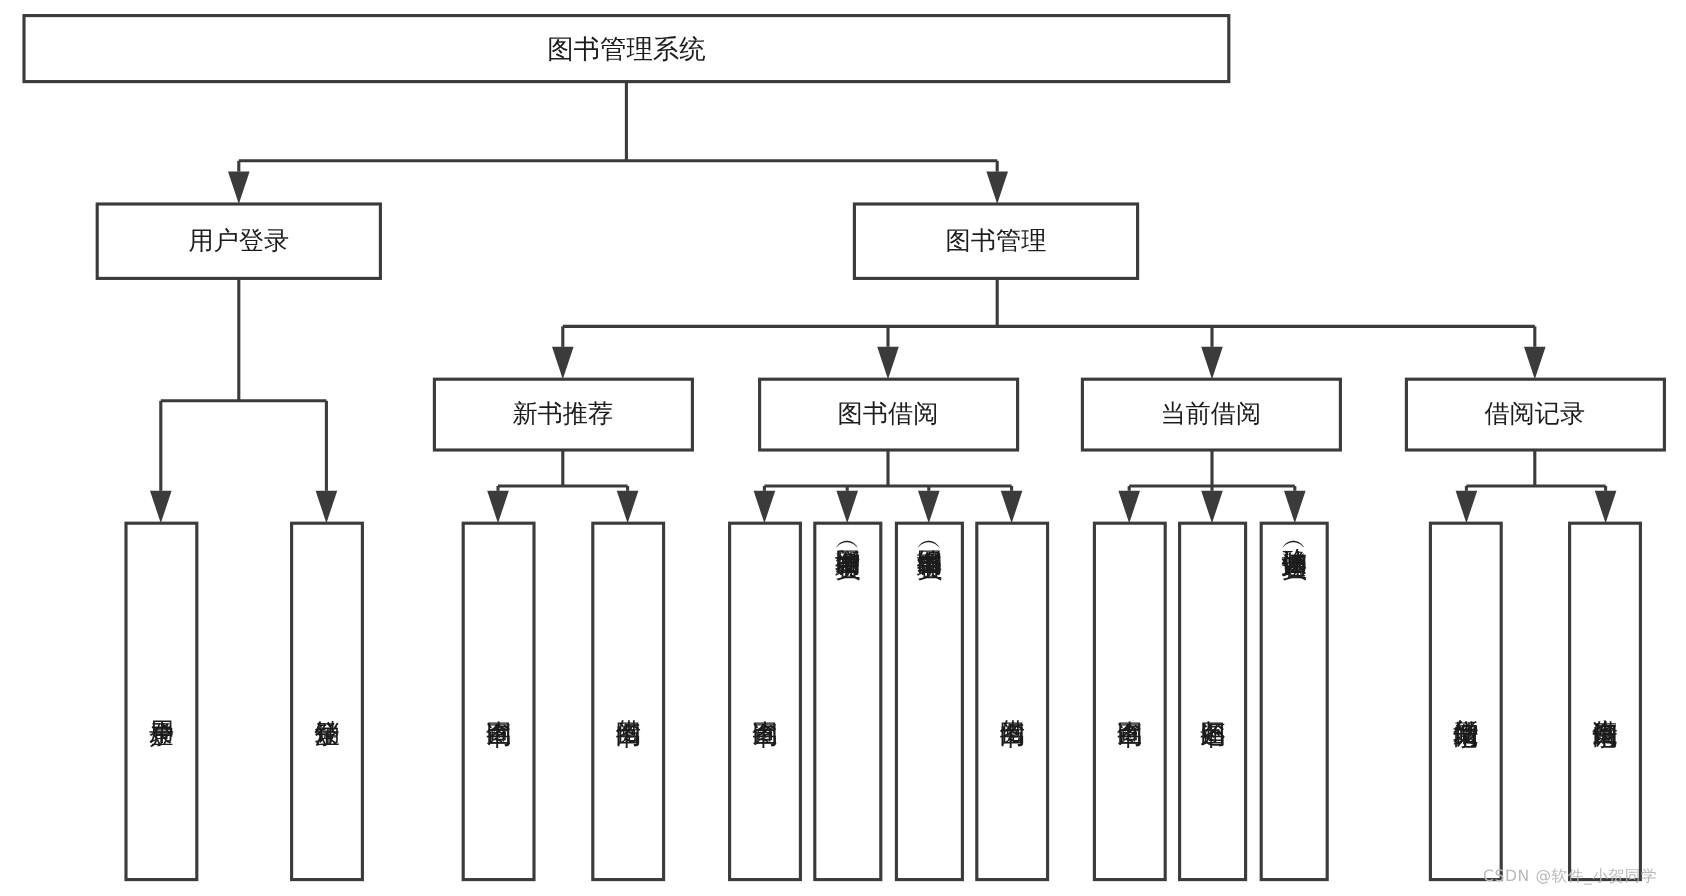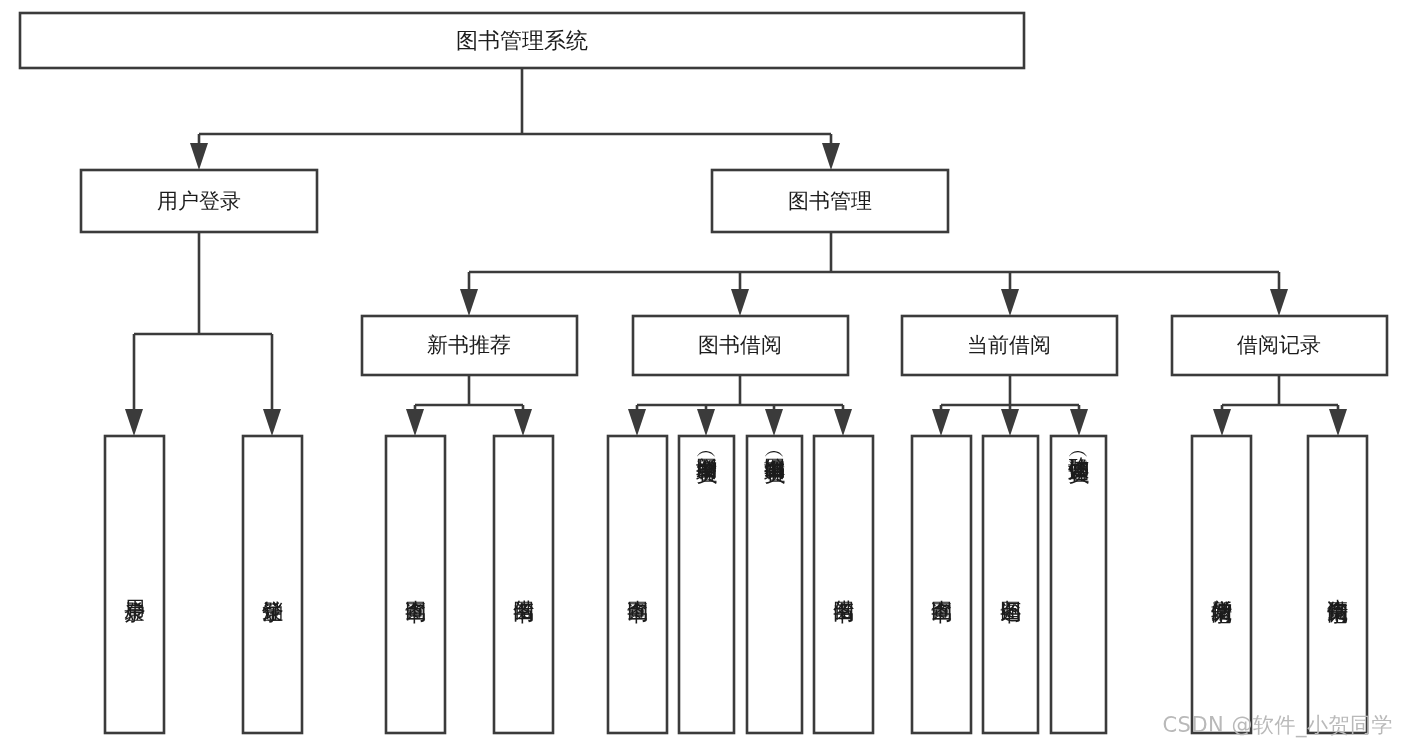--- a/index.html
+++ b/index.html
@@ -66,24 +66,24 @@
     font-family: "DejaVu Sans", "Liberation Sans", sans-serif;
     font-size: 21px;
     line-height: 1.06;
     letter-spacing: 1px;
     color: #1c1c1c;
     white-space: nowrap;
     text-align: center;
   }
   .watermark {
     position: absolute;
-    right: 12px;
+    right: 24px;
     bottom: 8px;
     font-family: "DejaVu Sans", "Liberation Sans", sans-serif;
-    font-size: 21px;
+    font-size: 13px;
     color: #b9b9b9;
     white-space: nowrap;
     letter-spacing: 0.5px;
   }
 </style>
 </head>
 <body>
 
 <div id="diagram-root">
 

